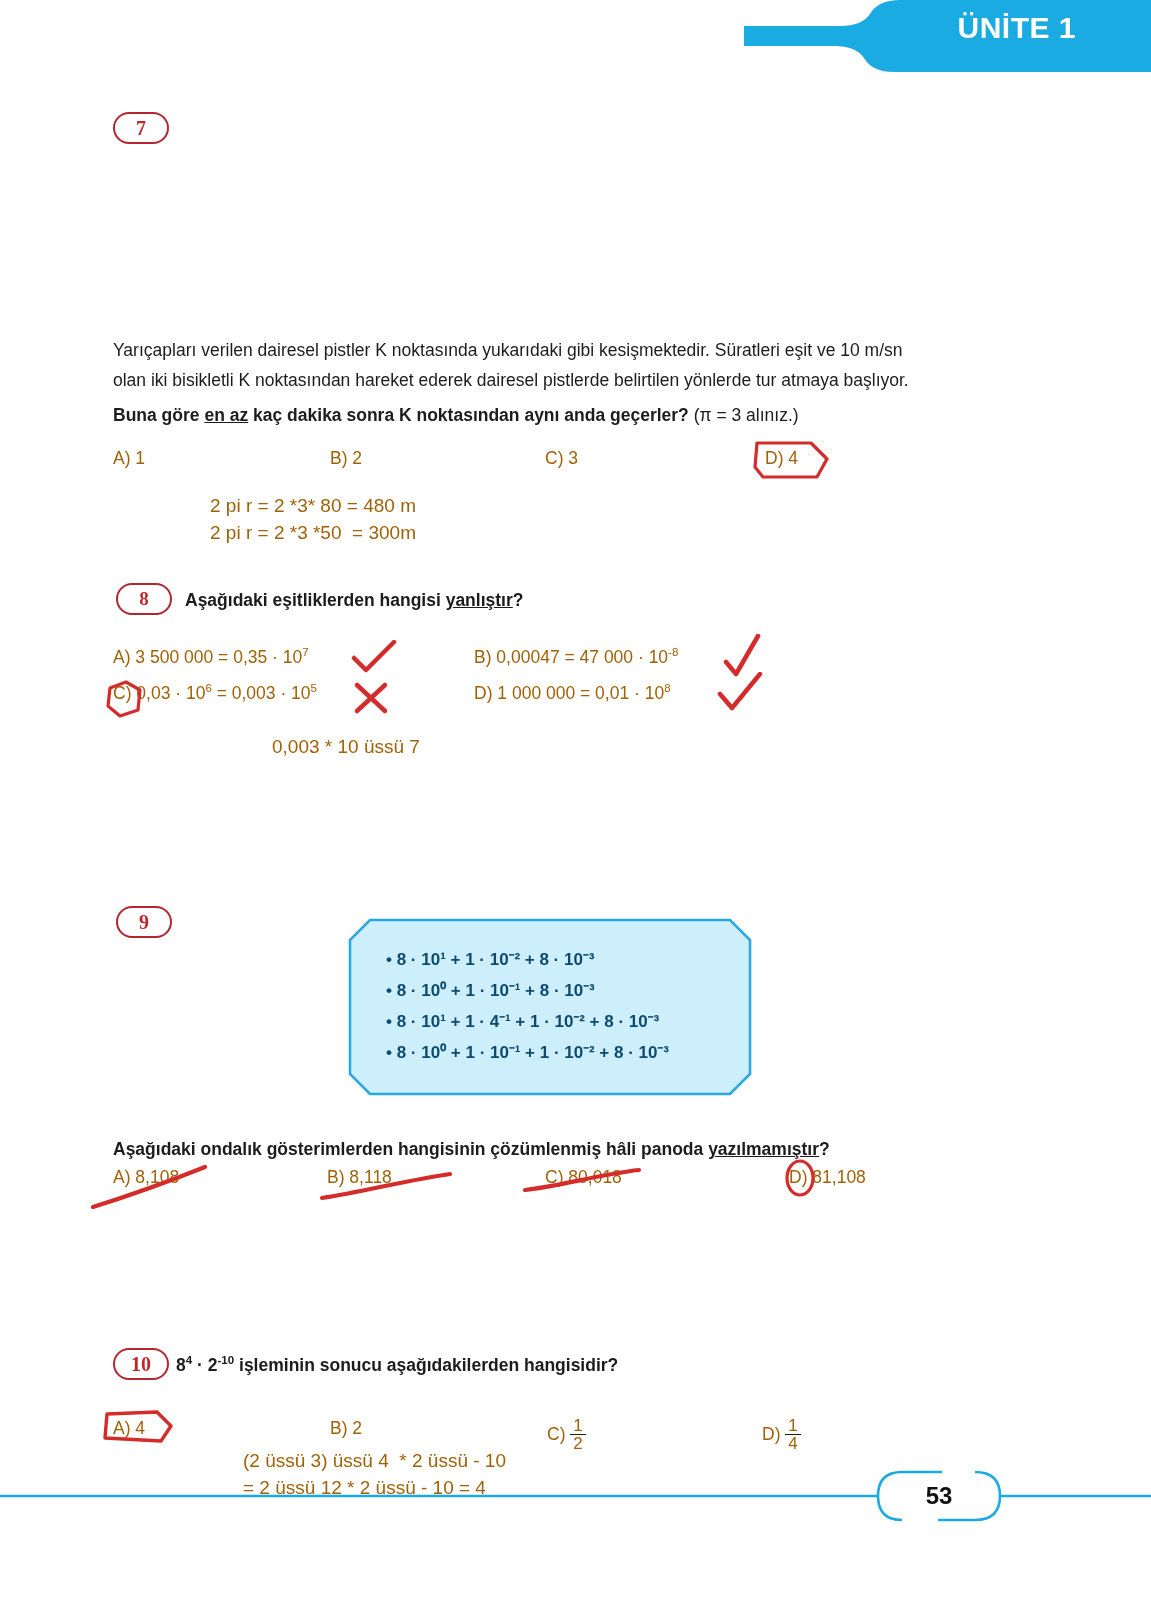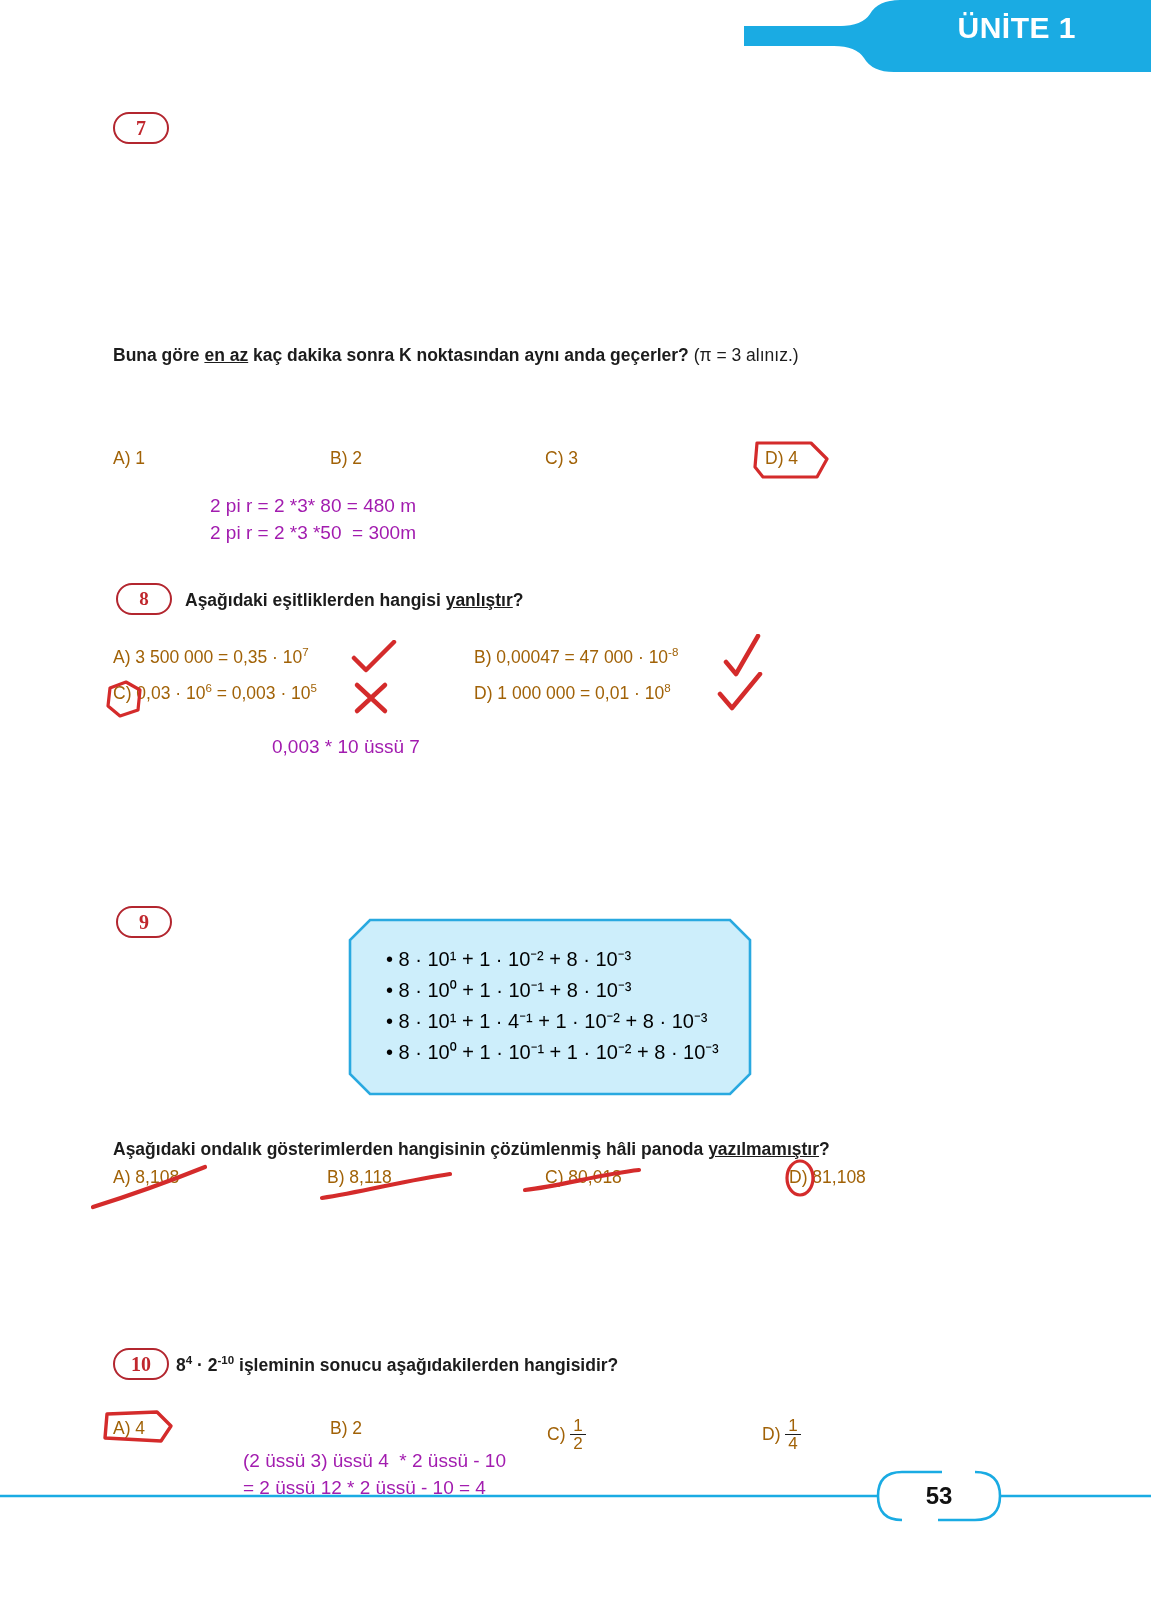--- a/index.html
+++ b/index.html
@@ -79,44 +79,45 @@
     position: absolute;
     font-size: 17.5px;
     color: #a16207;
     white-space: nowrap;
   }
   sup { font-size: 0.66em; vertical-align: super; line-height: 0; }
 
   
   .hand {
     position: absolute;
-    color: #a21caf;
+    color: #a16207;
     font-size: 19px;
     line-height: 27px;
     white-space: pre;
   }
 
   .hand-svg { position: absolute; pointer-events: none; }
 
   
   .panel {
     position: absolute;
     left: 348px;
     top: 918px;
     width: 404px;
     height: 178px;
   }
   .panel-items {
     position: absolute;
     left: 38px;
     top: 26px;
-    font-size: 20px;
+    font-size: 17px;
     line-height: 31px;
-    color: #000000;
+    color: #0c4a6e;
     white-space: nowrap;
+    font-weight: bold;
   }
   .panel-items div::before {
     content: "\2022\00a0";
   }
 
   
   .frac {
     display: inline-block;
     vertical-align: middle;
     text-align: center;
@@ -158,20 +159,22 @@
     </svg>
     <div class="banner-title">ÜNİTE 1</div>
   </div>
 
   <div class="qnum" style="left:113px; top:112px;">
     <span>7</span>
   </div>
 
 
   <div class="body-text" style="left:113px; top:335px; width:900px;">
+    <div>Yarıçapları verilen dairesel pistler K noktasında yukarıdaki gibi kesişmektedir. Süratleri eşit ve 10 m/sn</div>
+    <div>olan iki bisikletli K noktasından hareket ederek dairesel pistlerde belirtilen yönlerde tur atmaya başlıyor.</div>
     <div style="margin-top:5px;">
       <b><span>Buna göre </span><span class="u">en az</span><span> kaç dakika sonra K noktasından aynı anda geçerler? </span></b><span>(π = 3 alınız.)</span>
     </div>
   </div>
 
   <div class="opt" style="left:113px; top:448px;">A) 1</div>
   <div class="opt" style="left:330px; top:448px;">B) 2</div>
   <div class="opt" style="left:545px; top:448px;">C) 3</div>
   <div class="opt" style="left:765px; top:448px;">D) 4</div>
 

